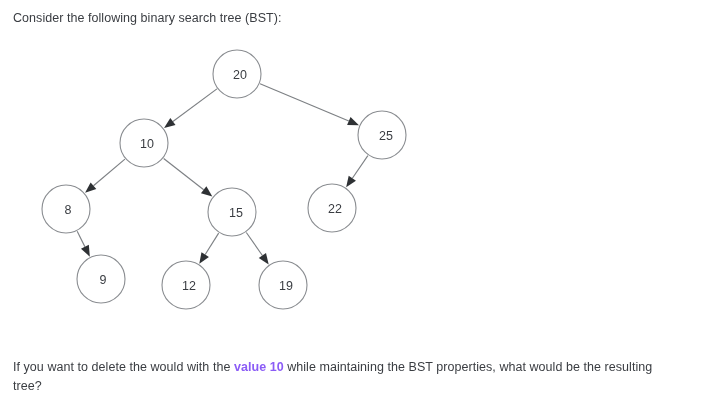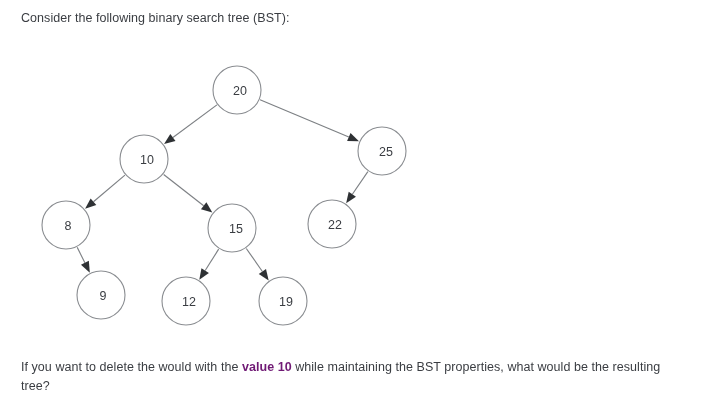--- a/index.html
+++ b/index.html
@@ -15,38 +15,37 @@
     color: #33363b;
     overflow: hidden;
   }
 
   .prompt-text {
     position: absolute;
     font-size: 12.5px;
     line-height: 19px;
     color: #3a3d42;
     letter-spacing: 0.05px;
-    margin-left: 8px;
   }
   #intro-text {
     left: 13px;
     top: 9px;
     width: 640px;
   }
   #question-text {
     left: 13px;
     top: 358px;
     width: 668px;
   }
-  .bold-span { font-weight: bold; color: #701a75; }
+  .bold-span { font-weight: bold; color: #8b5cf6; }
 
   #tree-figure {
     position: absolute;
     left: 0;
-    top: 52px;
+    top: 36px;
     width: 564px;
     height: 316px;
   }
   #tree-svg {
     display: block;
     width: 701px;
     height: 316px;
   }
   .node-circle {
     fill: #ffffff;

